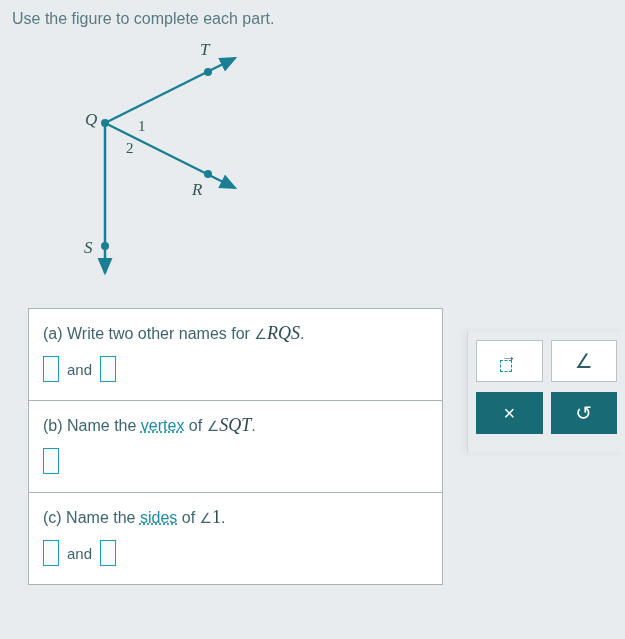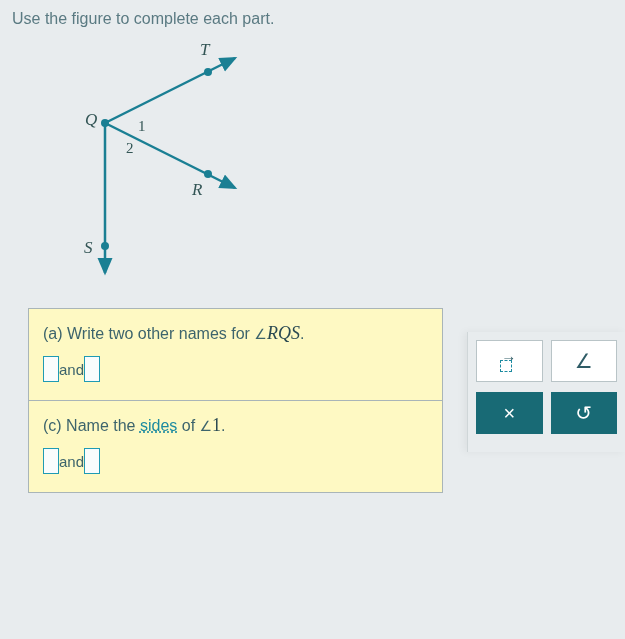--- a/index.html
+++ b/index.html
@@ -35,36 +35,37 @@
     .num-label {
       position: absolute;
       font-family: 'Times New Roman', serif;
       font-size: 15px;
       color: #355;
     }
     .qtable {
       border: 1px solid #a9b5b8;
       width: 415px;
       margin-left: 28px;
-      background: #fef9c3;
+      background: #ffffff;
       border-collapse: collapse;
     }
     .qrow {
       border-top: 1px solid #a9b5b8;
       padding: 14px 14px 18px 14px;
     }
     .qrow:first-child { border-top: none; }
     .prompt {
       font-size: 16px;
       color: #3d646c;
     }
     .answer-line {
       margin-top: 12px;
       display: flex;
       align-items: center;
+      gap: 8px;
     }
     .ibox {
       display: inline-block;
       width: 16px;
       height: 26px;
       border: 1px solid #1f9bb3;
       background: #f9fcfd;
       cursor: text;
     }
     .and {
@@ -171,20 +172,29 @@
       <span>(a)</span>
       <span>Write two other names for </span><span class="angle-sym">∠</span><span class="mathsym">RQS</span><span>.</span>
     </div>
     <div class="answer-line">
       <span class="ibox"></span>
       <span class="and">and</span>
       <span class="ibox"></span>
     </div>
   </div>
 
+  <div class="qrow">
+    <div class="prompt">
+      <span>(b)</span>
+      <span>Name the </span><span class="link-term">vertex</span><span> of </span><span class="angle-sym">∠</span><span class="mathsym">SQT</span><span>.</span>
+    </div>
+    <div class="answer-line">
+      <span class="ibox"></span>
+    </div>
+  </div>
 
   <div class="qrow">
     <div class="prompt">
       <span>(c)</span>
       <span>Name the </span><span class="link-term">sides</span><span> of </span><span class="angle-sym">∠</span><span class="mathsym" style="font-style:normal">1</span><span>.</span>
     </div>
     <div class="answer-line">
       <span class="ibox"></span>
       <span class="and">and</span>
       <span class="ibox"></span>

